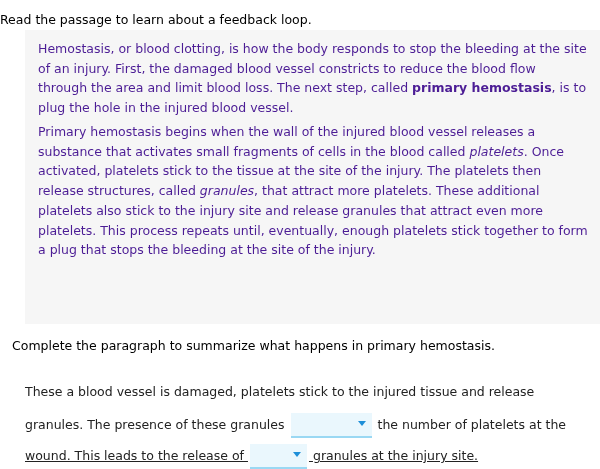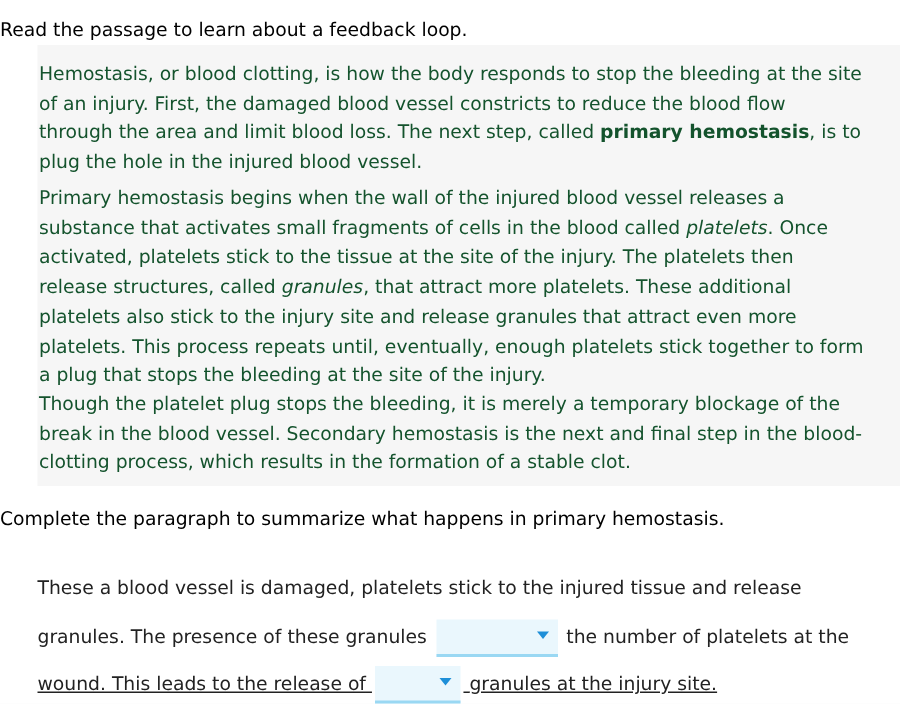--- a/index.html
+++ b/index.html
@@ -1,37 +1,36 @@
 <!DOCTYPE html>
 <html><head>
 <meta charset="utf-8">
 <style>
   html, body { margin:0; padding:0; background:#fff; }
   body { width:600px; height:469px; overflow:hidden; font-family:"DejaVu Sans", sans-serif; color:#000; font-size:12.5px; }
   .intro { position:absolute; left:0; top:-1px; line-height:17px;margin-top:12px; }
   .passage { position:absolute; left:25px; top:30px; width:575px; height:294px; background:#f6f6f6; }
-  .passage p { margin:0; position:absolute; left:1px; width:550px; line-height:19.7px; color:#14532d; }
+  .passage p { margin:0; position:absolute; left:13px; width:550px; line-height:19.7px; color:#4c1d95; }
   .p1 { top:9px; } .p2 { top:92px; } .p3 { top:229px; }
-  .prompt { position:absolute; left:0; top:337px; line-height:17px; }
+  .prompt { position:absolute; left:12px; top:337px; line-height:17px; }
   .summary { position:absolute; left:25px; top:380px; width:575px; color:#222; }
   .line { position:absolute; left:0; white-space:nowrap; line-height:20px; }
   .l1 { top:2px; } .l2 { top:33px;text-align:right; } .l3 { top:64px;text-decoration:underline; }
   .dd { display:inline-block; vertical-align:middle; background:#eaf7fd; border-bottom:2px solid #9ad8f3; height:23px; position:relative; margin:0 2px; }
   .dd1 { width:81px; } .dd2 { width:57px; }
   .dd .arrow { position:absolute; right:6px; top:8px; width:0; height:0; border-left:4px solid transparent; border-right:4px solid transparent; border-top:5px solid #1e8fd8; }
 </style>
 </head>
 <body>
 
 <div class="intro">Read the passage to learn about a feedback loop.</div>
 
 <div class="passage">
   <p class="p1"><span>Hemostasis, or blood clotting, is how the body responds to stop the bleeding at the site of an injury. First, the damaged blood vessel constricts to reduce the blood flow through the area and limit blood loss. The next step, called </span><b>primary hemostasis</b><span>, is to plug the hole in the injured blood vessel.</span></p>
   <p class="p2"><span>Primary hemostasis begins when the wall of the injured blood vessel releases a substance that activates small fragments of cells in the blood called </span><i>platelets</i><span>. Once activated, platelets stick to the tissue at the site of the injury. The platelets then release structures, called </span><i>granules</i><span>, that attract more platelets. These additional platelets also stick to the injury site and release granules that attract even more platelets. This process repeats until, eventually, enough platelets stick together to form a plug that stops the bleeding at the site of the injury.</span></p>
-  <p class="p3">Though the platelet plug stops the bleeding, it is merely a temporary blockage of the break in the blood vessel. Secondary hemostasis is the next and final step in the blood-clotting process, which results in the formation of a stable clot.</p>
 </div>
 
 <div class="prompt">Complete the paragraph to summarize what happens in primary hemostasis.</div>
 
 <div class="summary">
   <div class="line l1">These a blood vessel is damaged, platelets stick to the injured tissue and release</div>
   <div class="line l2">
     <span>granules. The presence of these granules</span>
     <span class="dd dd1"><span></span><span class="arrow"></span></span>
     <span>the number of platelets at the</span>

